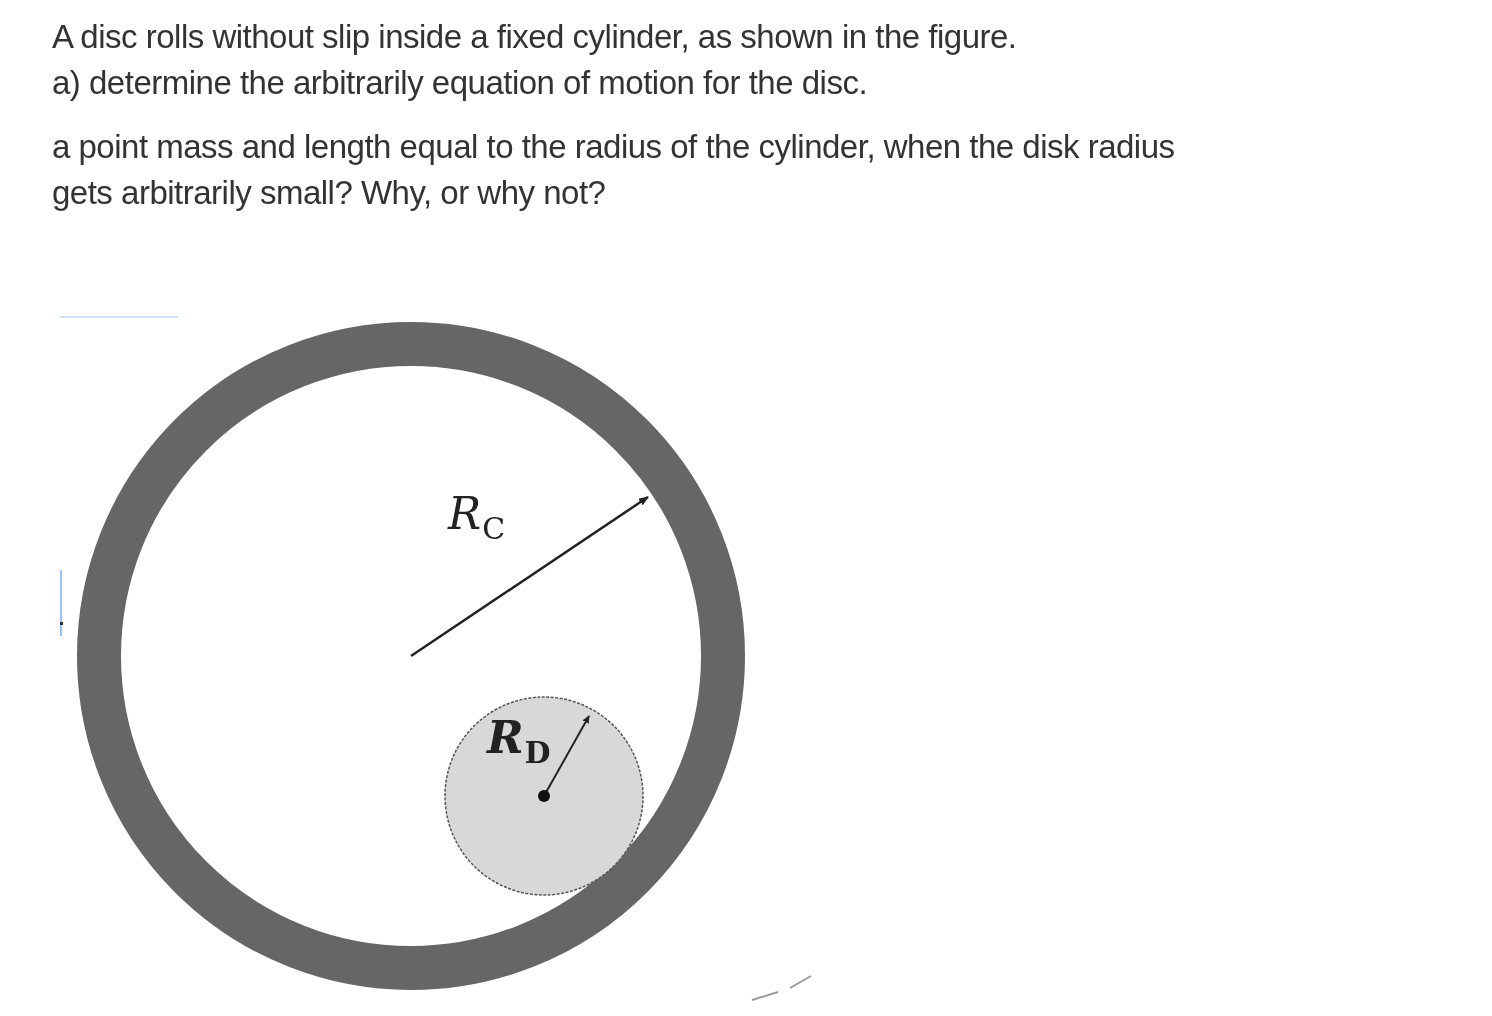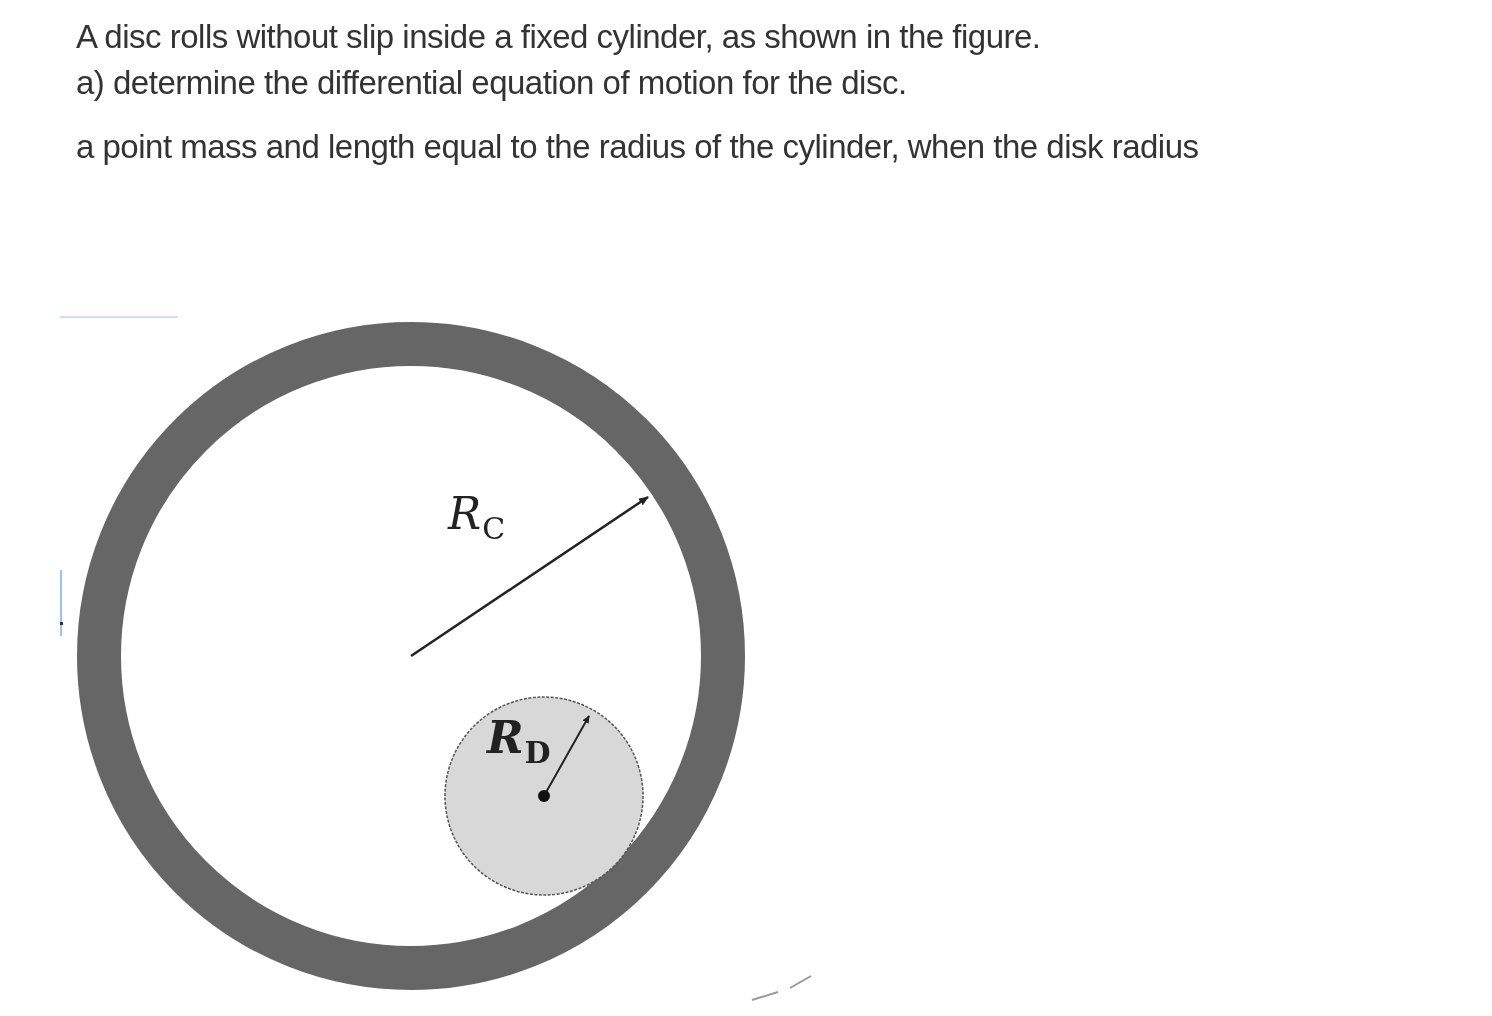--- a/index.html
+++ b/index.html
@@ -10,21 +10,21 @@
     body {
       width: 1492px;
       height: 1016px;
       position: relative;
       overflow: hidden;
       font-family: "Liberation Sans", sans-serif;
       color: #333333;
     }
     .question {
       position: absolute;
-      left: 76px;
+      left: 52px;
       top: 14px;
       width: 1300px;
     }
     .line {
       font-size: 33px;
       line-height: 46px;
       letter-spacing: -0.5px;
       white-space: nowrap;
       color: #333333;
     }
@@ -83,23 +83,24 @@
       position: relative;
       top: 10px;
       margin-left: 1px;
     }
   </style>
 </head>
 <body>
 
 <div class="question">
   <div class="line">A disc rolls without slip inside a fixed cylinder, as shown in the figure.</div>
-  <div class="line">a) determine the differential equation of motion for the disc.</div>
+  <div class="line">a) determine the arbitrarily equation of motion for the disc.</div>
   <div class="para2">
     <div class="line">a point mass and length equal to the radius of the cylinder, when the disk radius</div>
+    <div class="line">gets arbitrarily small? Why, or why not?</div>
   </div>
 </div>
 
 <div class="divider"></div>
 <div class="caret-line"></div>
 <div class="caret-tick"></div>
 
 <div class="figure">
   <svg width="1492" height="1016" viewBox="0 0 1492 1016">
     <defs>

